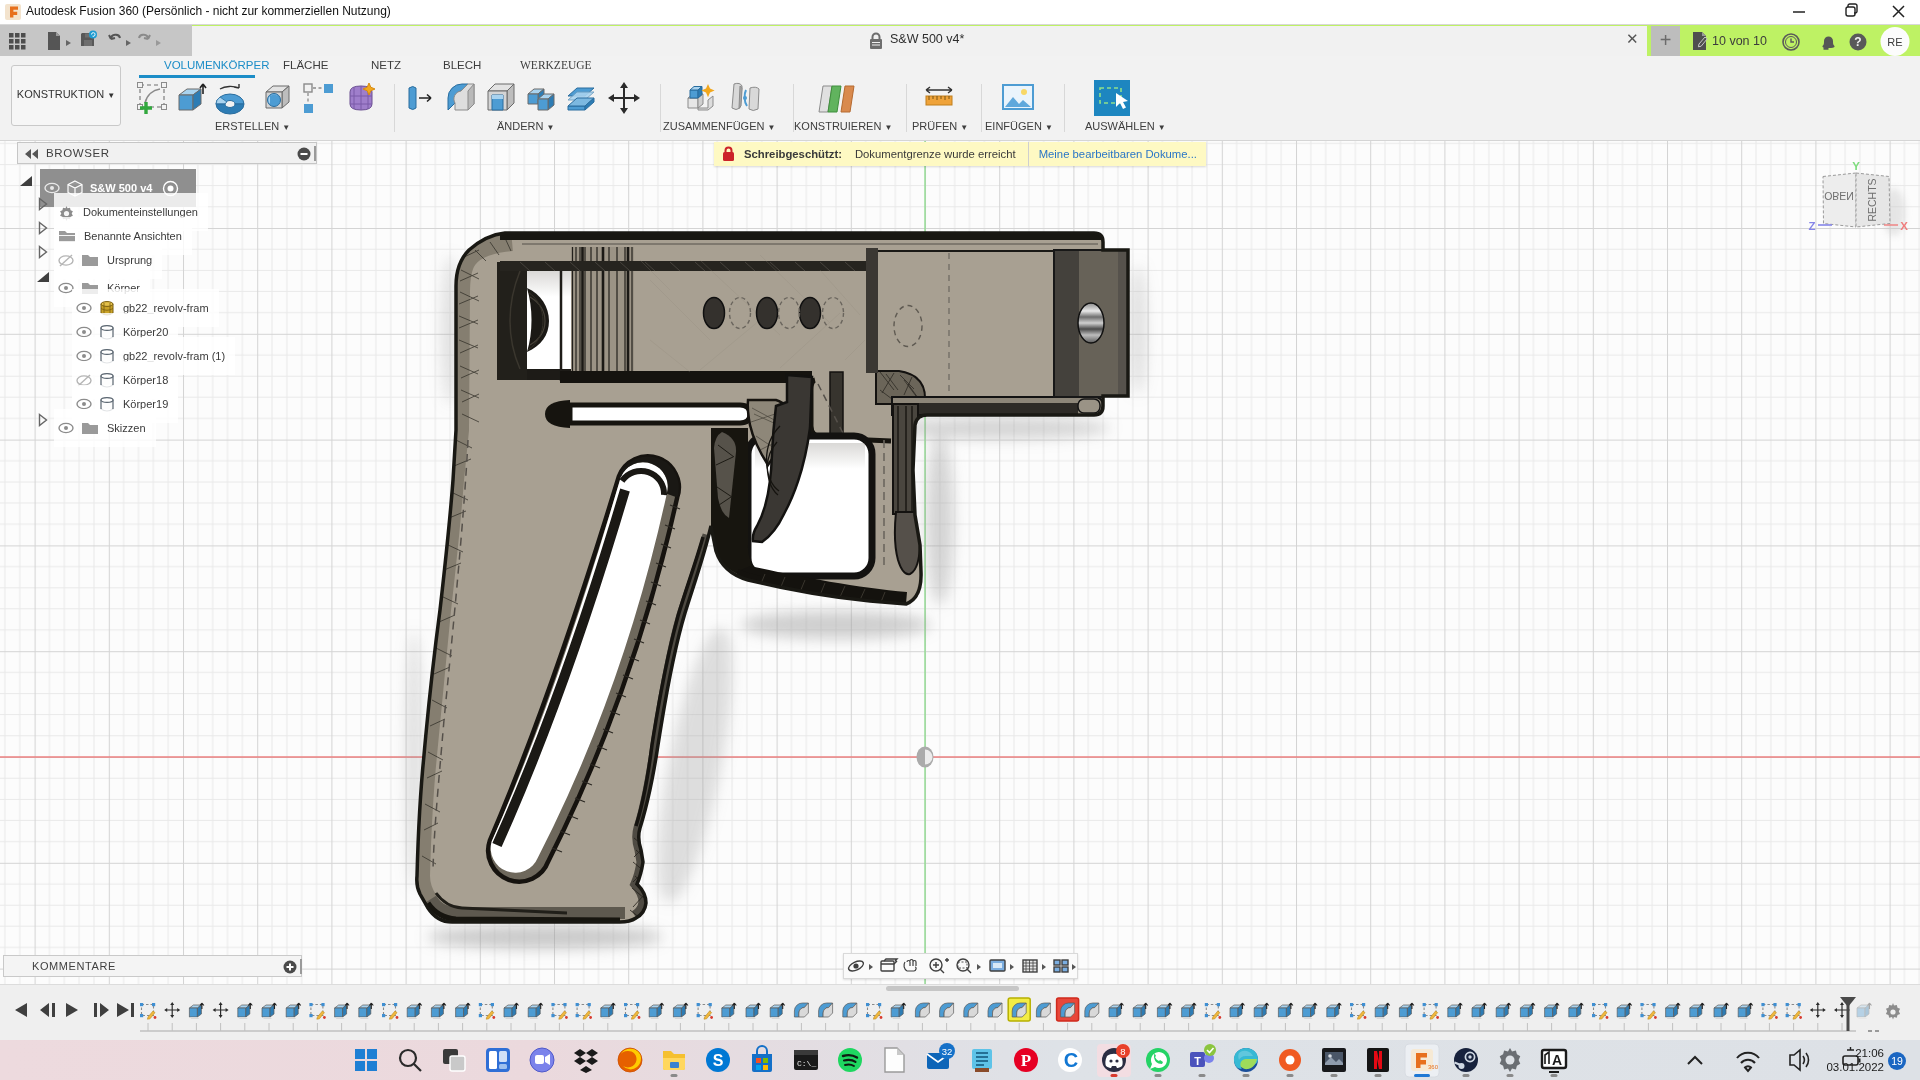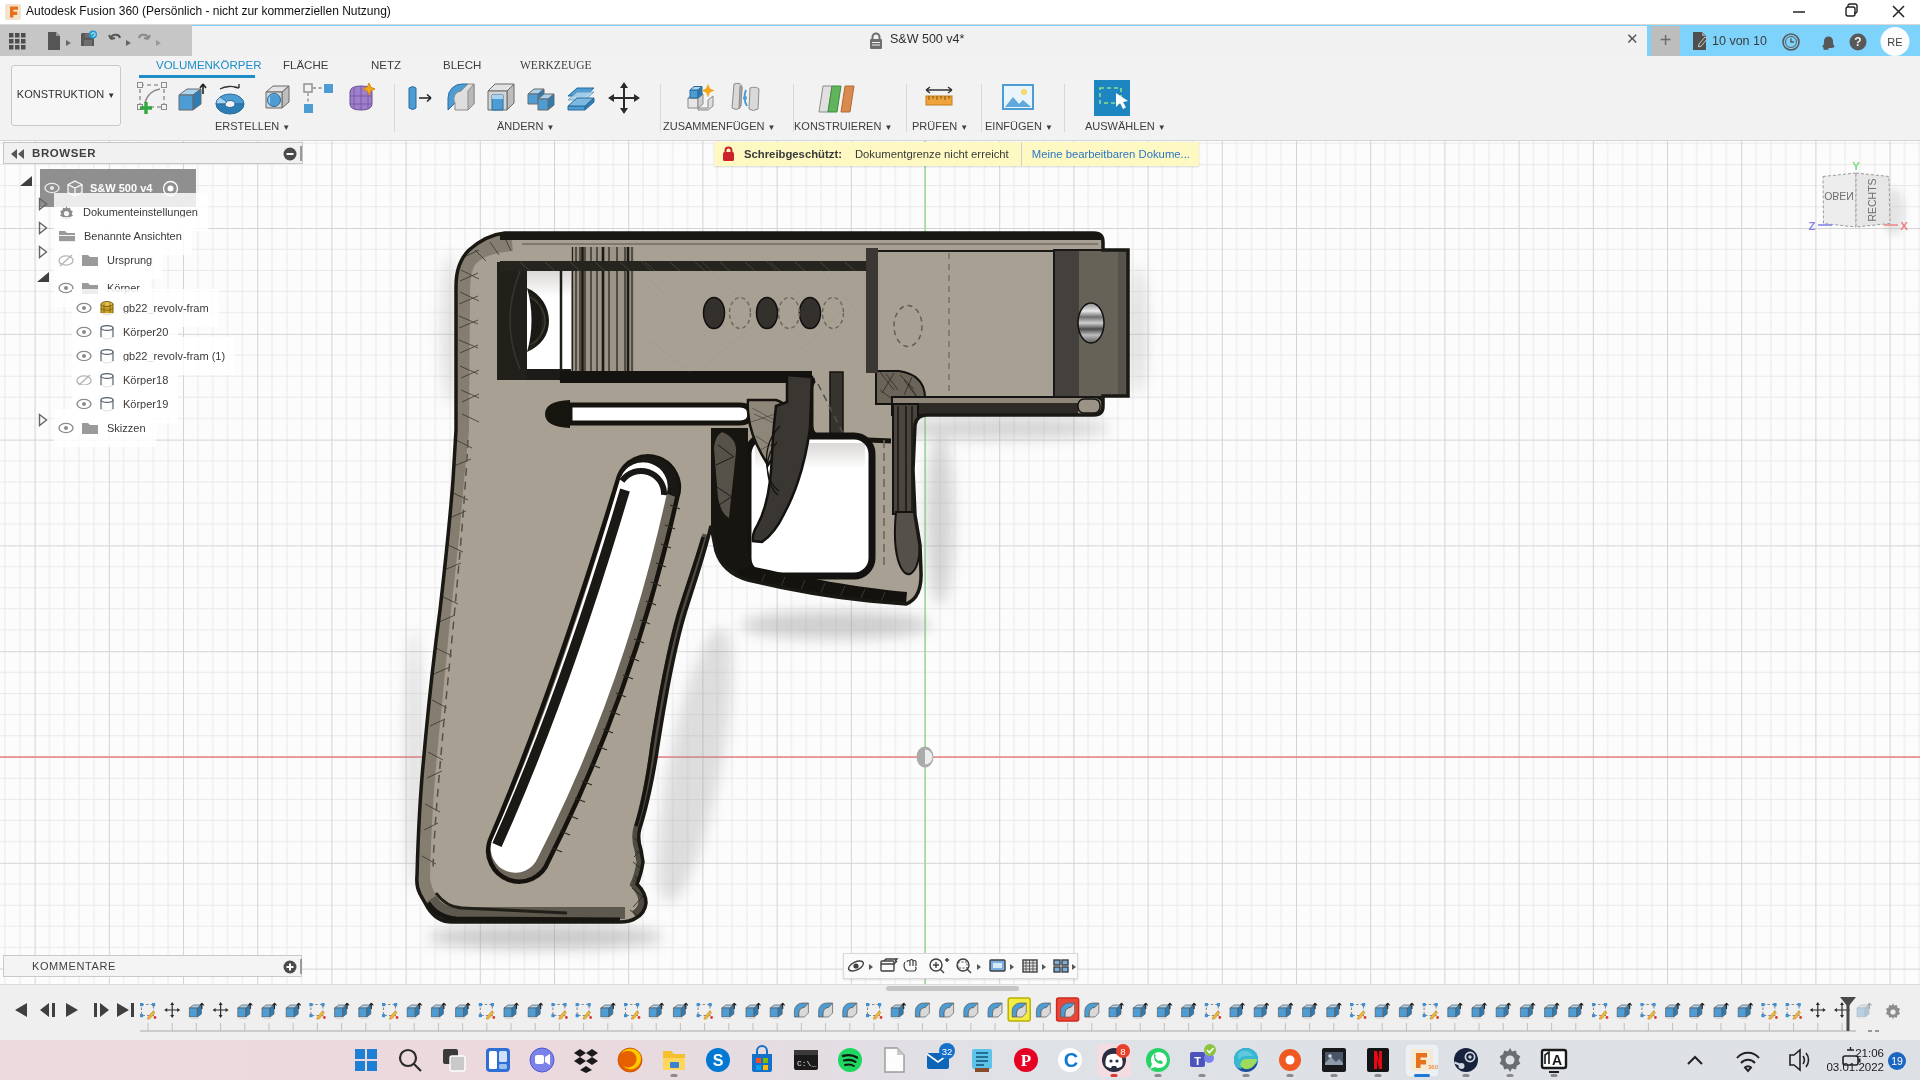--- a/index.html
+++ b/index.html
@@ -1,30 +1,30 @@
 <!DOCTYPE html>
 <html><head>
 <meta charset="utf-8">
 <style>
   html,body{margin:0;padding:0;width:1920px;height:1080px;overflow:hidden;
     font-family:"Liberation Sans",sans-serif;background:#fff;}
   .abs{position:absolute;}
   #titlebar{left:0;top:0;width:1920px;height:24px;background:#ffffff;}
   #titlebar .tt{left:26px;top:4px;font-size:12px;color:#111;}
-  #tabrow{left:0;top:24px;width:1920px;height:32px;background:#7dd3fc;border-top:1px solid #d8d8d8;box-sizing:border-box;}
+  #tabrow{left:0;top:24px;width:1920px;height:32px;background:#bef264;border-top:1px solid #d8d8d8;box-sizing:border-box;}
   #qat{left:0;top:0;width:192px;height:31px;background:#c6c6c6;}
   #activetab{left:192px;top:1px;width:1455px;height:30px;background:#f1f1f1;}
   #plusbtn{left:1651px;top:1px;width:29px;height:30px;background:#bdbdbd;color:#6b6b6b;font-size:20px;text-align:center;line-height:28px;}
   #ribbon{left:0;top:56px;width:1920px;height:85px;background:#f2f2f2;border-bottom:1px solid #d5d5d5;box-sizing:border-box;}
   .rtab{top:3px;font-size:11.5px;color:#3d3d3d;}
   .rlabel{font-size:11px;color:#3d3d3d;}
   .rsep{top:28px;width:1px;height:48px;background:#d8d8d8;}
   #konstr{left:11px;top:9px;width:108px;height:59px;border:1px solid #c9c9c9;border-radius:3px;background:#f6f6f6;
      font-size:11px;color:#333;text-align:center;line-height:57px;}
-  #browserhdr{left:3px;top:142px;width:300px;height:22px;background:#f1f1f1;border:1px solid #c6c6c6;box-sizing:border-box;font-weight:bold;}
+  #browserhdr{left:17px;top:142px;width:300px;height:22px;background:#f1f1f1;border:1px solid #c6c6c6;box-sizing:border-box;}
   .trow{height:38px;background:rgba(255,255,255,0.82);display:flex;align-items:center;font-size:11px;color:#3a3a3a;white-space:nowrap;}
   #notif{left:714px;top:142px;height:24px;background:#fef9c3;display:flex;align-items:center;font-size:11.3px;color:#3a3a3a;
      box-shadow:0 1px 2px rgba(0,0,0,0.15);}
   #navbar{left:843px;top:953px;width:235px;height:26px;background:#fafafa;border:1px solid #d9d9d9;box-sizing:border-box;
      box-shadow:0 1px 2px rgba(0,0,0,0.12);}
   #comments{left:3px;top:955px;width:299px;height:22px;background:#f4f4f4;border:1px solid #c9c9c9;box-sizing:border-box;
      font-size:11px;color:#3f3f3f;}
   #timeline{left:0;top:984px;width:1920px;height:56px;background:#efefef;border-top:1px solid #dcdcdc;box-sizing:border-box;}
   #taskbar{left:0;top:1040px;width:1920px;height:40px;
      background:linear-gradient(to right,#eddade 0%,#ebd9dd 28%,#e3dde2 42%,#dee2e7 55%,#dde1e6 100%);}
@@ -99,21 +99,21 @@
     <path d="M41.5 22.5 h5" stroke="#565656" stroke-width="2.5"></path>
     <circle cx="76" cy="16" r="8.5" fill="#595959"></circle>
     <text x="76" y="20" font-size="12" font-weight="bold" fill="#f1f1f1" text-anchor="middle">?</text>
     <circle cx="113" cy="15.5" r="14.5" fill="#fcfcfc"></circle>
     <text x="113" y="19.5" font-size="11" fill="#3c3c3c" text-anchor="middle">RE</text>
   </svg>
 </div>
 
 <div id="ribbon" class="abs">
   <div id="konstr" class="abs">KONSTRUKTION <span style="font-size:8px;">▼</span></div>
-  <div class="abs rtab" style="left:156px;color:#1c8dc7;">VOLUMENKÖRPER</div>
+  <div class="abs rtab" style="left:164px;color:#1c8dc7;">VOLUMENKÖRPER</div>
   <div class="abs" style="left:139px;top:19px;width:116px;height:3px;background:#1c8dc7;"></div>
   <div class="abs rtab" style="left:283px;">FLÄCHE</div>
   <div class="abs rtab" style="left:371px;">NETZ</div>
   <div class="abs rtab" style="left:443px;">BLECH</div>
   <div class="abs rtab" style="left:520px;font-family:Liberation Serif, serif;">WERKZEUGE</div>
 
   <div class="abs rlabel" style="left:215px;top:64px;">ERSTELLEN <span style="font-size:8px;">▼</span></div>
   <div class="abs rlabel" style="left:497px;top:64px;">ÄNDERN <span style="font-size:8px;">▼</span></div>
   <div class="abs rlabel" style="left:663px;top:64px;">ZUSAMMENFÜGEN <span style="font-size:8px;">▼</span></div>
   <div class="abs rlabel" style="left:794px;top:64px;">KONSTRUIEREN <span style="font-size:8px;">▼</span></div>
@@ -625,21 +625,21 @@
     <span style="margin-left:8px">Skizzen</span>
   </div>
 </div>
 
 <div id="notif" class="abs">
   <svg width="13" height="16" viewBox="0 0 13 16" style="margin-left:8px">
       <rect x="1" y="6" width="11" height="9" rx="1.5" fill="#cc2229"></rect>
       <path d="M3.5 6 v-1.5 a3 3 0 0 1 6 0 V6" fill="none" stroke="#cc2229" stroke-width="2"></path>
     </svg>
   <span style="font-weight:bold;margin-left:9px;">Schreibgeschützt:</span>
-  <span style="margin-left:13px;">Dokumentgrenze nicht erreicht</span>
+  <span style="margin-left:13px;">Dokumentgrenze wurde erreicht</span>
   <span style="display:inline-block;width:1px;height:24px;background:#cfcfcf;margin-left:12px;"></span>
   <span style="color:#2a76c6;margin-left:10px;margin-right:9px;">Meine bearbeitbaren Dokume...</span>
 </div>
 
 <div id="navbar" class="abs">
   <svg width="233" height="24" viewBox="0 0 233 24">
     <g stroke="#3f3f3f" fill="none" stroke-width="1.4">
       <ellipse cx="12" cy="12" rx="8" ry="4" transform="rotate(-25 12 12)"></ellipse>
       <circle cx="12" cy="12" r="2.6" fill="#3f3f3f" stroke="none"></circle>
       <path d="M25 10 l4 3 -4 3 z" fill="#555" stroke="none"></path>

